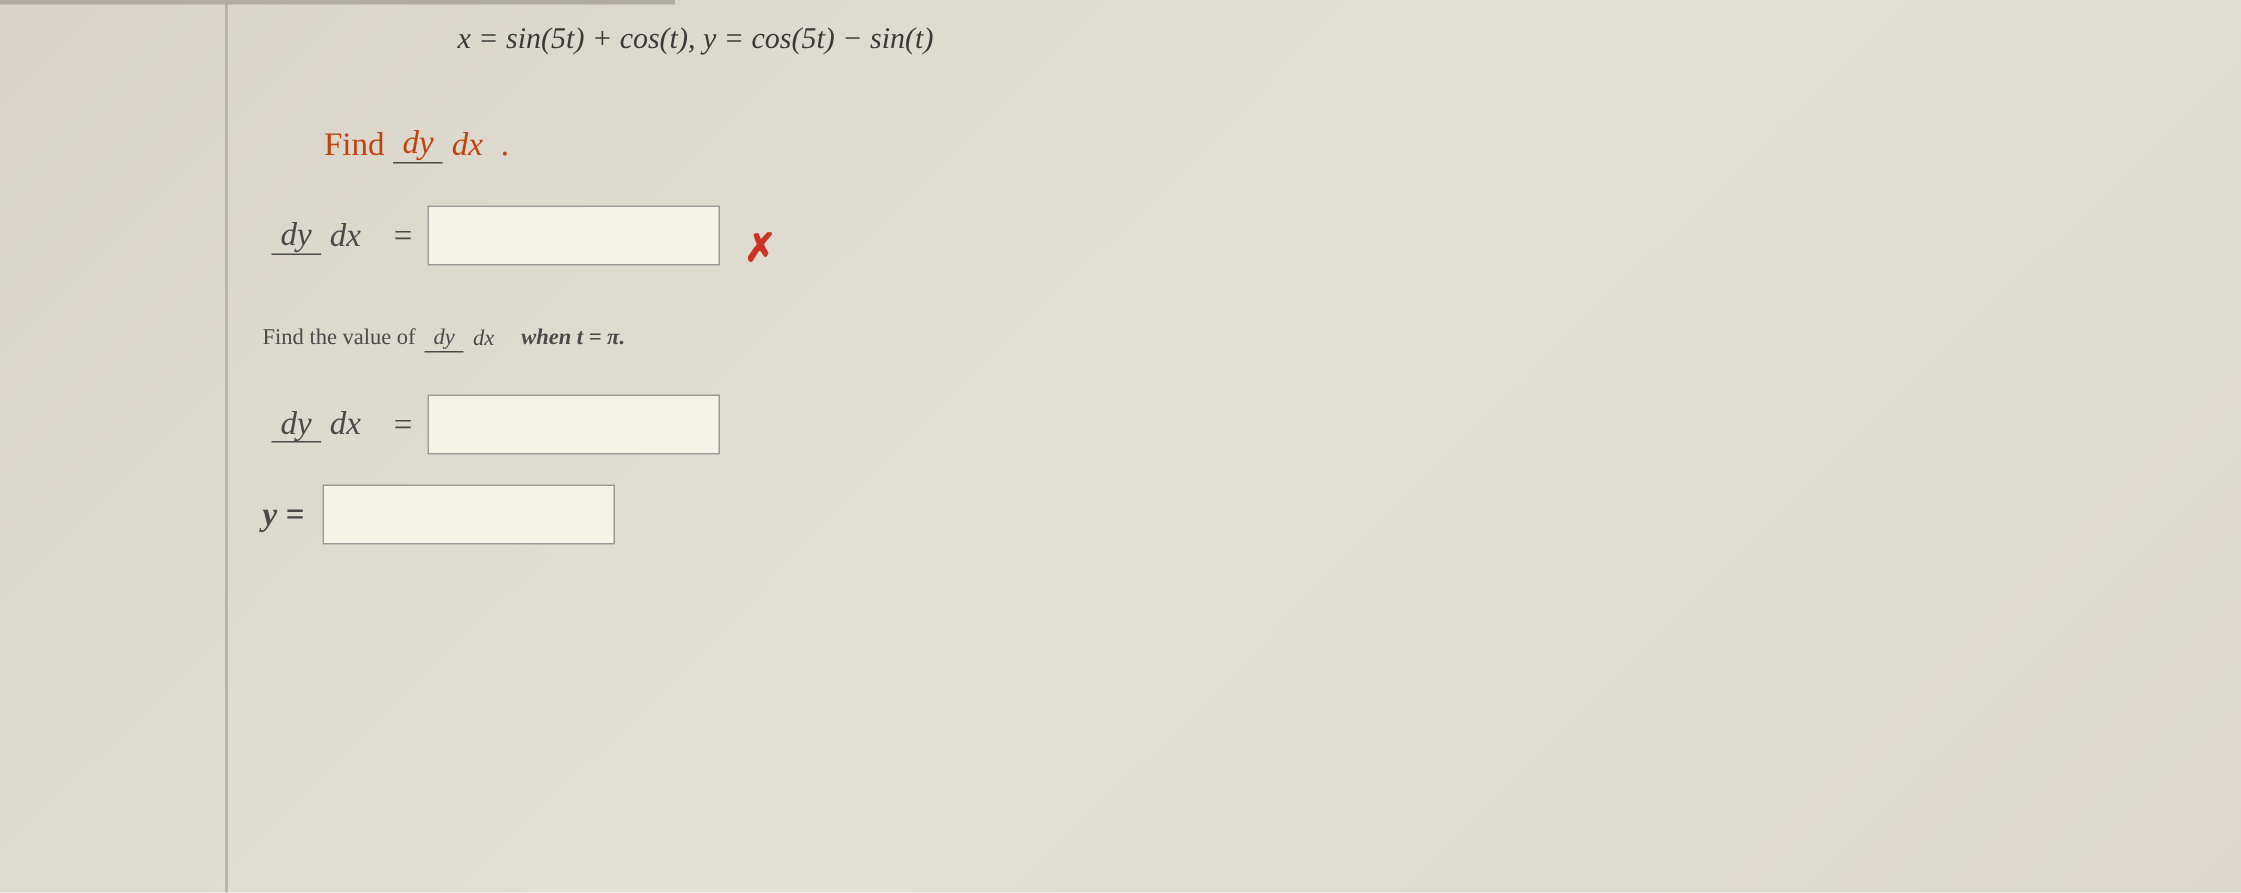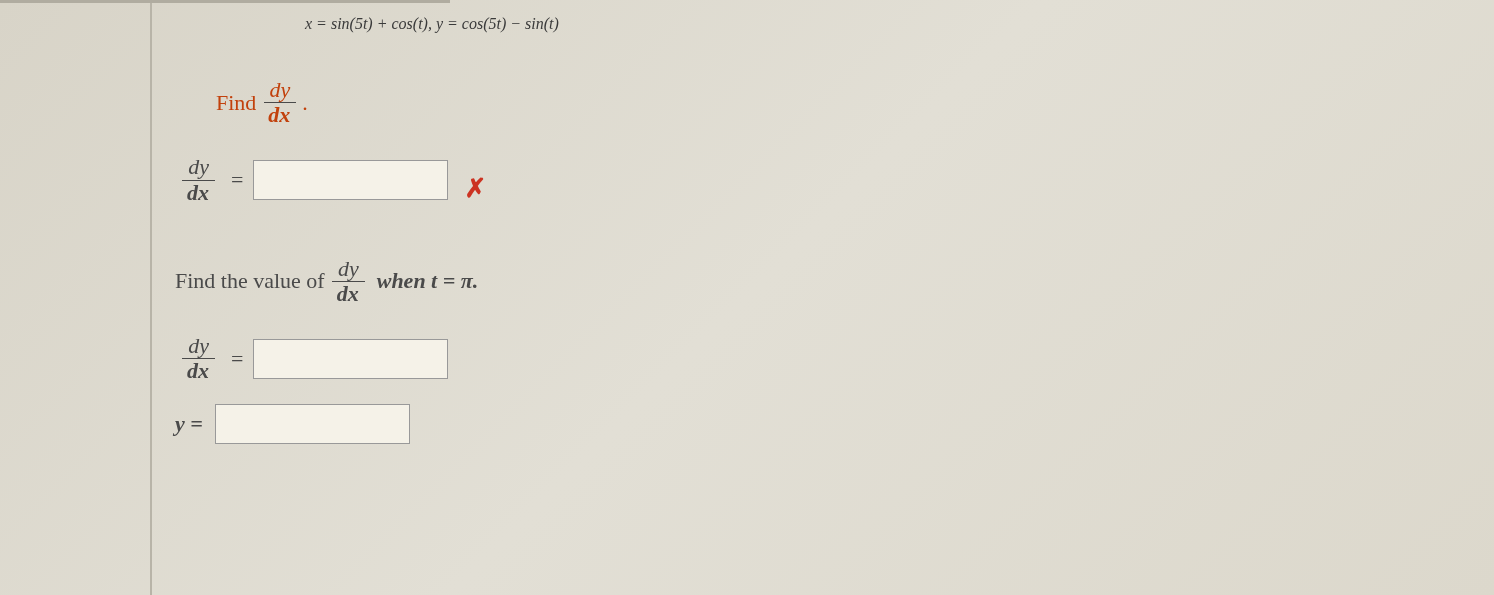--- a/index.html
+++ b/index.html
@@ -15,48 +15,47 @@
       position: relative;
     }
     .content {
       padding-left: 175px;
       padding-top: 0px;
     }
     .equation-line {
       margin-left: 130px;
       margin-top: 15px;
       font-style: italic;
-      font-size: 16px;
+      font-size: 20px;
       color: #3a3a3a;
     }
     .prompt-line {
       margin-top: 45px;
       display: flex;
       align-items: center;
       font-size: 22px;
       color: #c2410c;
       margin-left: 41px;
     }
     .frac {
       display: inline-flex;
-      flex-direction: column;
-      align-items: flex-end;
+      flex-direction: row;
+      align-items: center;
       vertical-align: middle;
       margin: 0 6px;
       font-style: italic;
     }
     .frac .num {
       border-bottom: 1.5px solid #4a4a4a;
       padding: 0 6px;
       line-height: 1.1;
     }
     .frac .den {
       padding: 0 6px;
       line-height: 1.1;
-      font-weight: bold;
     }
     .answer-line {
       margin-top: 28px;
       display: flex;
       align-items: center;
     }
     .eq-sign {
       margin: 0 10px;
       font-size: 22px;
     }
@@ -72,24 +71,24 @@
     }
     .wrong-icon {
       margin-left: 16px;
       color: #cc3322;
       font-size: 26px;
       font-weight: bold;
       display: inline-block;
       transform: translateY(8px);
     }
     .prompt-line2 {
-      margin-top: 52px;
+      margin-top: 40px;
       display: flex;
       align-items: center;
-      font-size: 22px;
+      font-size: 15px;
     }
     .italic { font-style: italic; font-weight: bold; }
     .prompt-line3 {
       margin-top: 38px;
       font-size: 22px;
     }
     .left-rule {
       position: absolute;
       left: 150px;
       top: 0;

